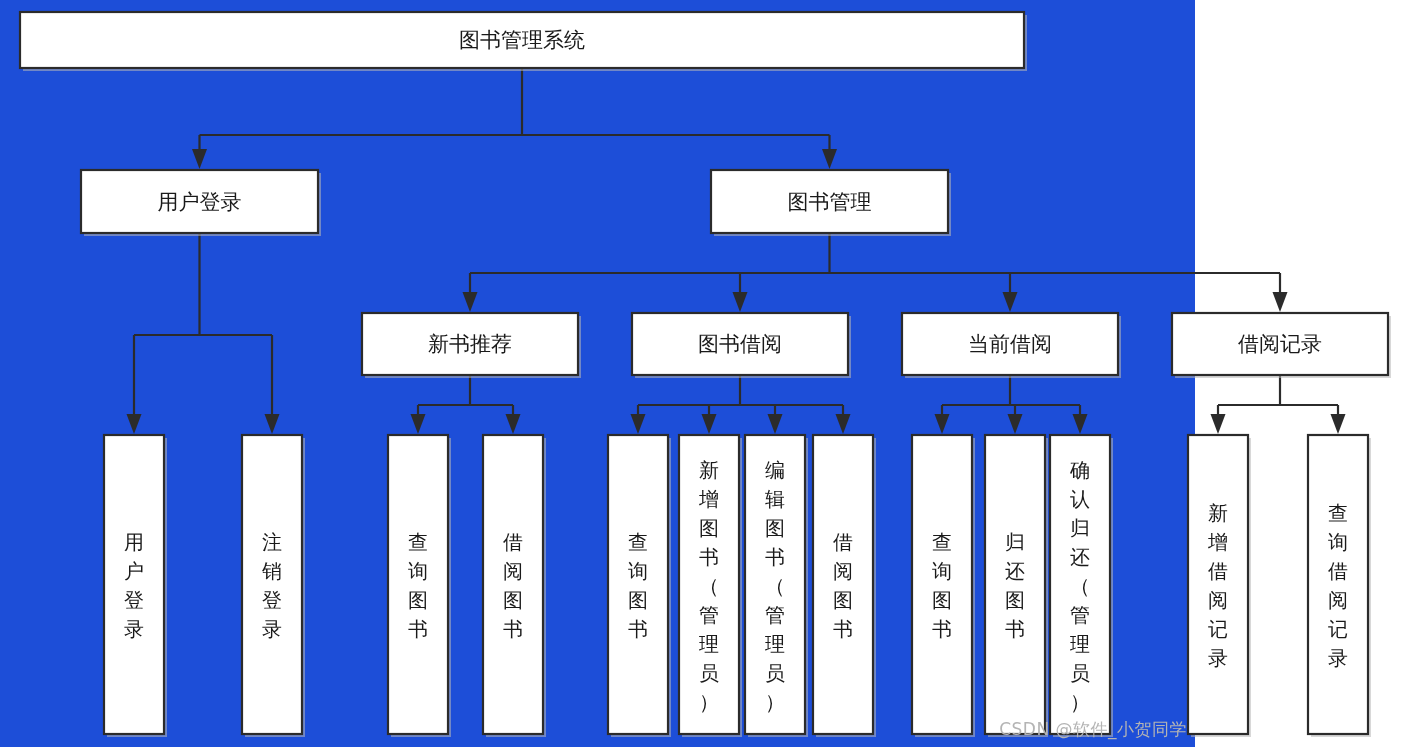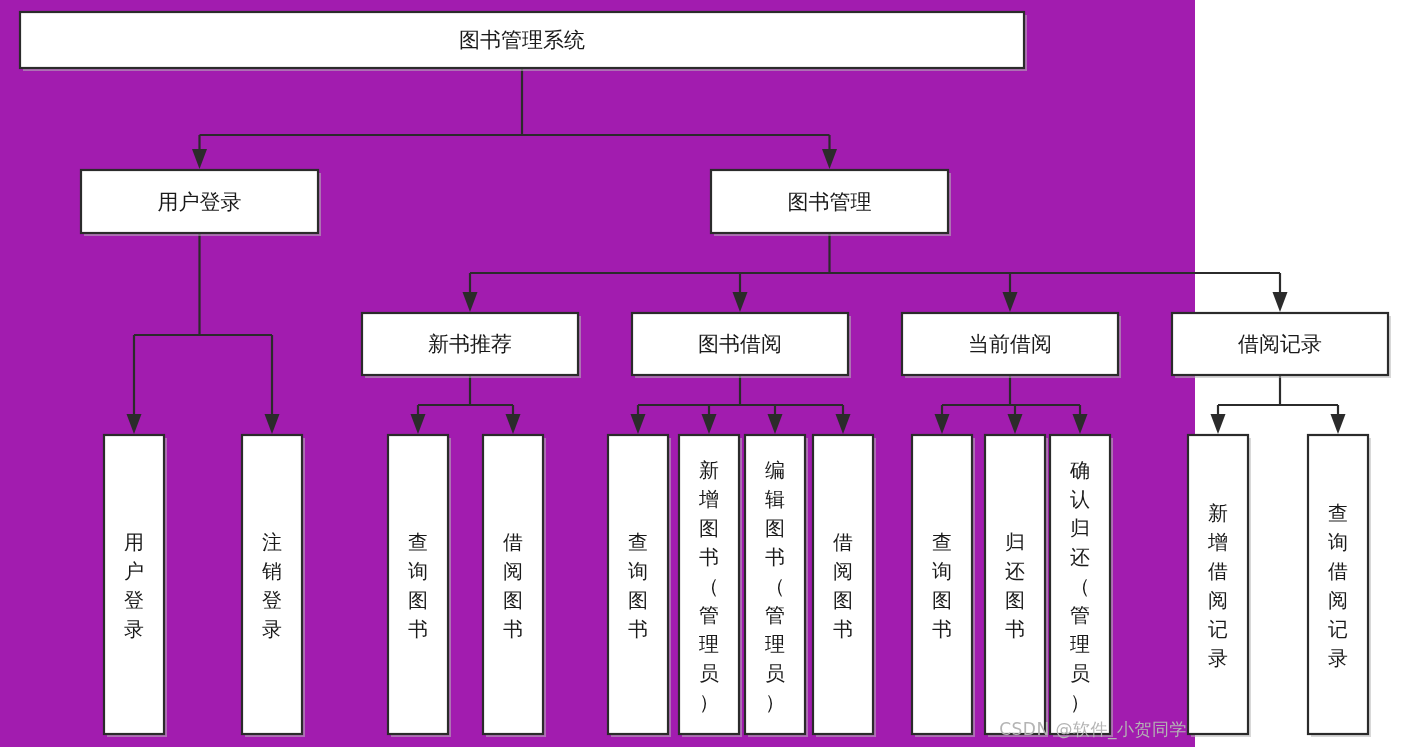--- a/index.html
+++ b/index.html
@@ -10,21 +10,21 @@
   body {
     width: 1405px;
     height: 747px;
     font-family: "DejaVu Sans", "Liberation Sans", sans-serif;
     overflow: hidden;
   }
   #diagram-root {
     position: relative;
     width: 1195px;
     height: 747px;
-    background: #a21caf;
+    background: #1d4ed8;
   }
   svg#tree-svg {
     position: absolute;
     left: 0;
     top: 0;
     width: 1405px;
     height: 747px;
     display: block;
   }
   .node-box {

